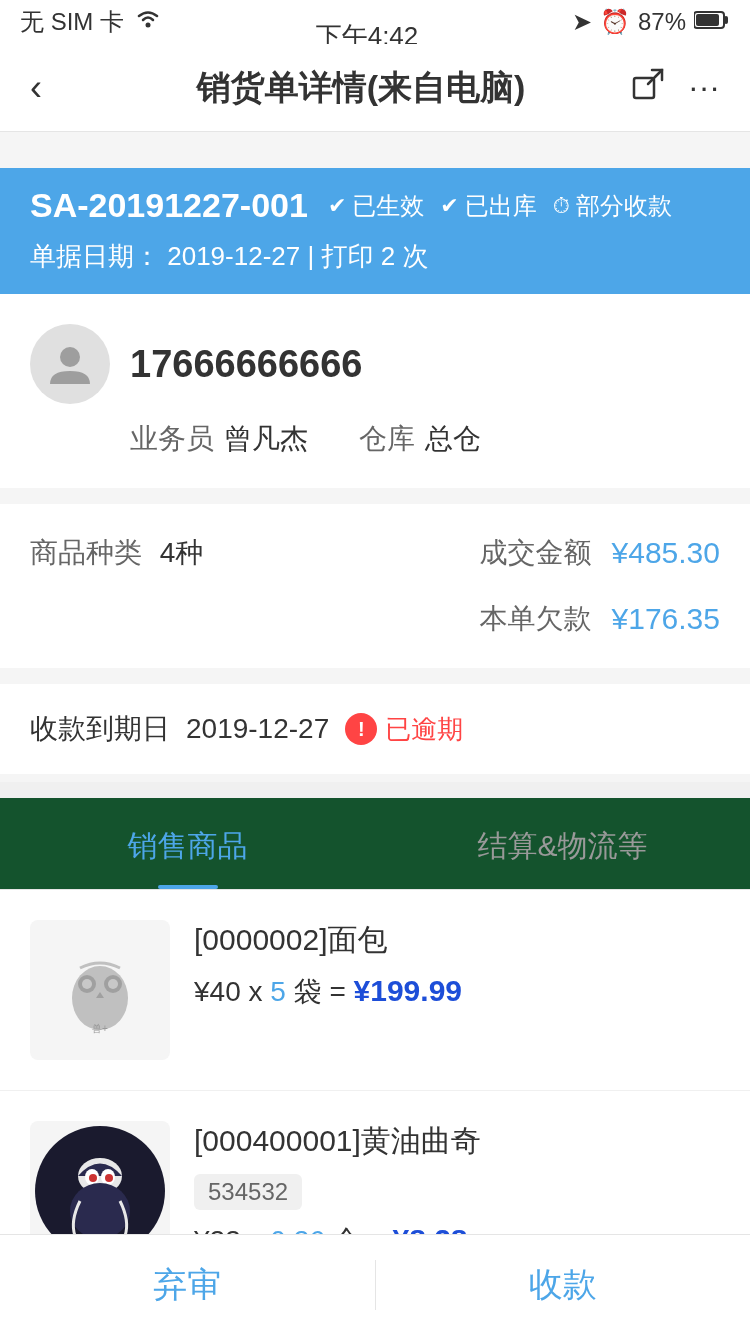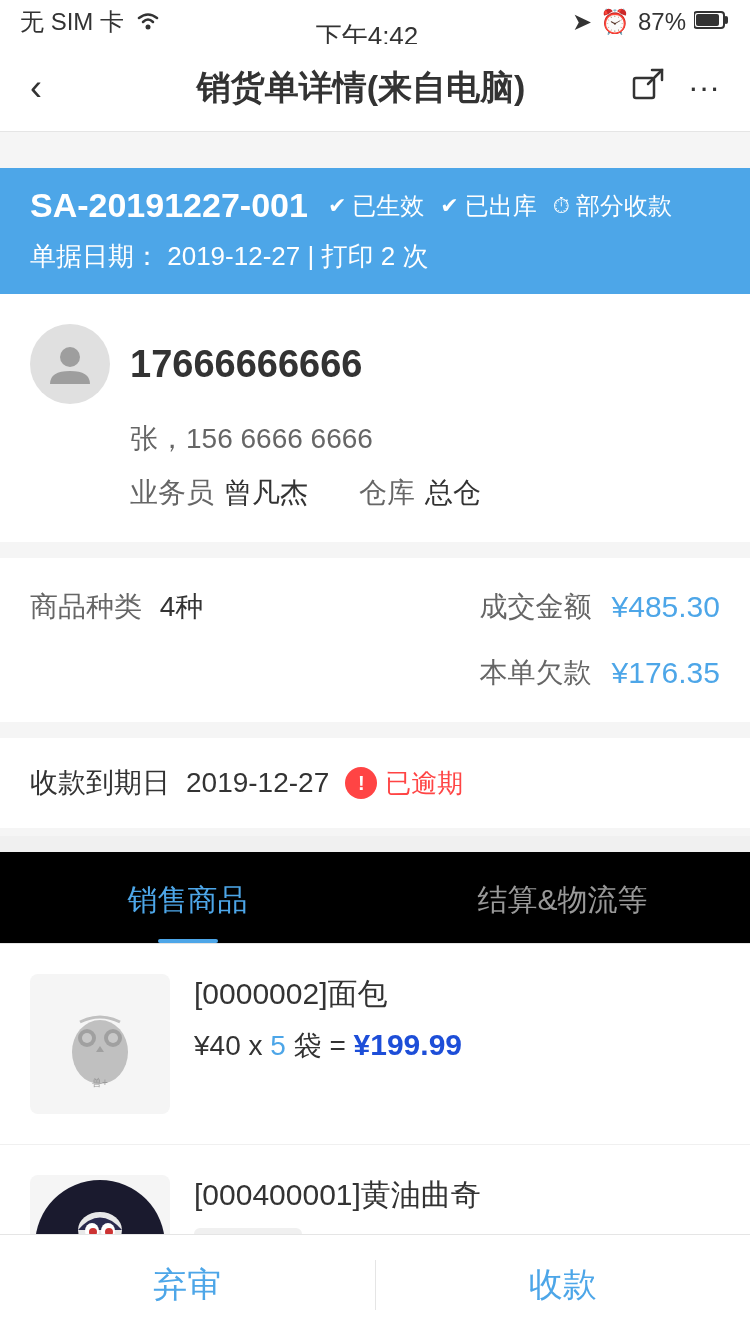--- a/index.html
+++ b/index.html
@@ -17,21 +17,21 @@
     .status-bar {
       height: 44px;
       background: #fff;
       display: flex;
       align-items: center;
       justify-content: space-between;
       padding: 0 20px;
       font-size: 24px;
       font-weight: 500;
     }
-    .status-left { display: flex; align-items: center; gap: 10px; }
+    .status-left { display: flex; gap: 10px; }
     .status-center { font-size: 26px; font-weight: 400; margin-top: 28px; }
     .status-right { display: flex; align-items: center; gap: 8px; font-size: 24px; }
 
     
     .nav-bar {
       height: 88px;
       background: #fff;
       display: flex;
       align-items: center;
       padding: 0 30px;
@@ -214,21 +214,21 @@
     }
 
     
     .divider {
       height: 16px;
       background: #f0f0f0;
     }
 
     
     .tabs {
-      background: #000000;
+      background: #14532d;
       display: flex;
       border-bottom: 1px solid #e5e5e5;
     }
     .tab {
       flex: 1;
       text-align: center;
       padding: 28px 0 22px;
       font-size: 30px;
       cursor: pointer;
       position: relative;
@@ -408,21 +408,20 @@
 <div class="customer-section">
   <div class="customer-top">
     <div class="avatar">
       <svg width="50" height="50" viewBox="0 0 50 50" fill="#9e9e9e">
         <circle cx="25" cy="18" r="10"></circle>
         <path d="M5 45 Q5 32 25 32 Q45 32 45 45"></path>
       </svg>
     </div>
     <span class="customer-name">17666666666</span>
   </div>
-  <div class="customer-info">张，156 6666 6666</div>
   <div class="customer-meta">
     <div class="meta-item">
       <span class="meta-label">业务员</span>
       <span>曾凡杰</span>
     </div>
     <div class="meta-item">
       <span class="meta-label">仓库</span>
       <span>总仓</span>
     </div>
   </div>

